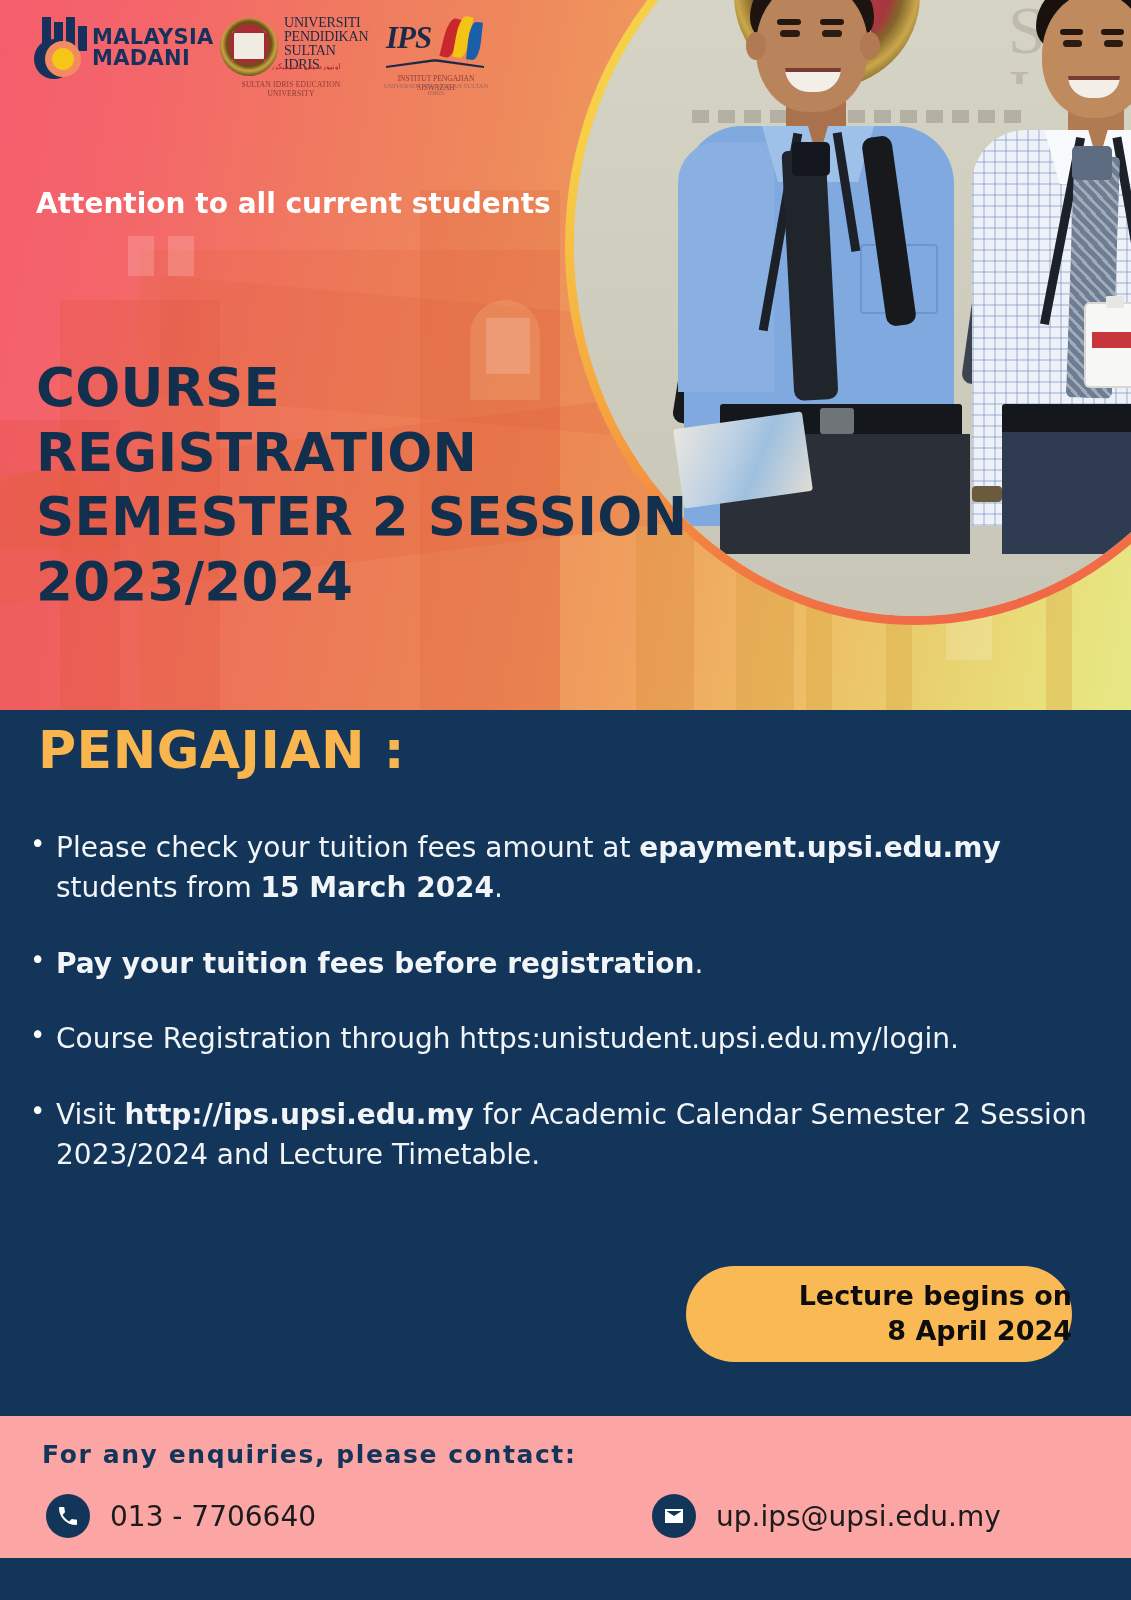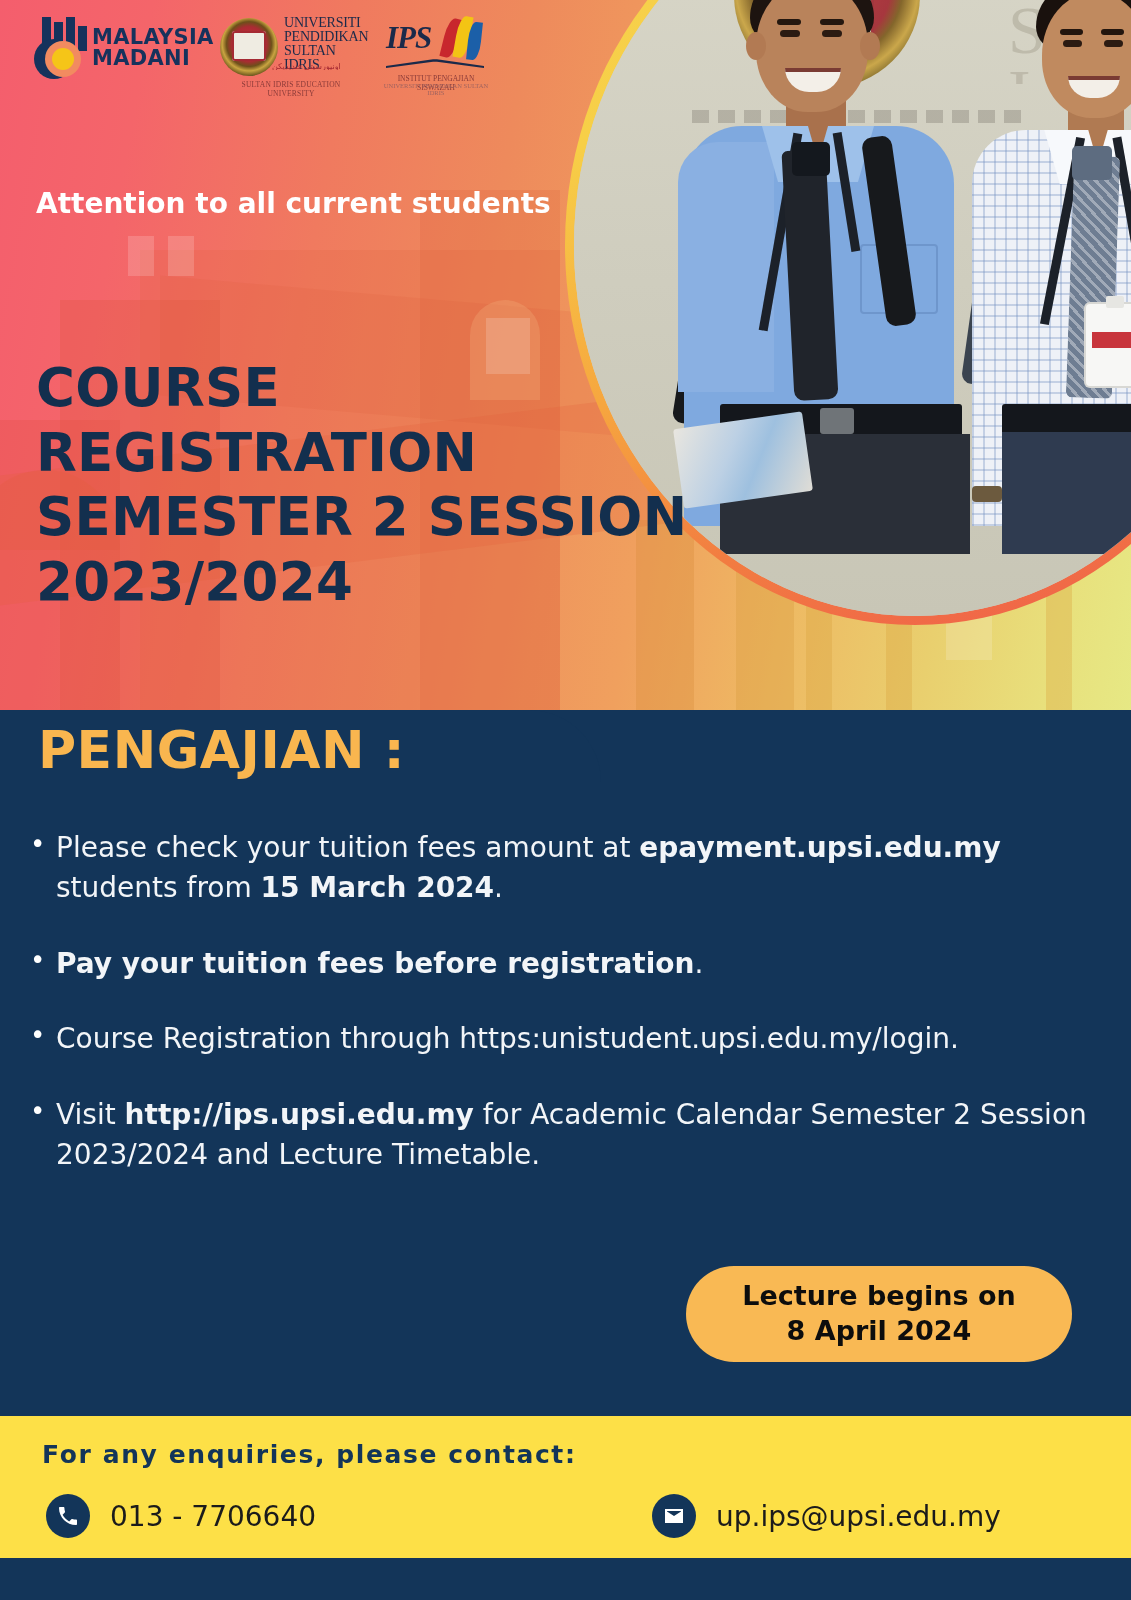--- a/index.html
+++ b/index.html
@@ -183,30 +183,30 @@
   }
   .bullet .dot{
     flex:0 0 auto;width:26px;font-size:26px;line-height:1.3;color:#ffffff;
   }
   .bullet .txt{flex:1 1 auto;}
   .bullet b{font-weight:700;}
 
   .pill{
     position:absolute;left:686px;top:1266px;width:386px;height:96px;
     background:#f9b954;border-radius:48px;
-    display:flex;flex-direction:column;align-items:center;justify-content:center;
+    display:flex;flex-direction:column;align-items:flex-end;justify-content:center;
     color:#0d0d0d;font-weight:800;font-size:27px;line-height:1.28;
     font-family:"DejaVu Sans", sans-serif;
     text-align:center;
   }
 
   
   .footer{
     position:absolute;left:0;top:1416px;width:1131px;height:142px;
-    background:#fde047;
+    background:#fca5a5;
   }
   .footer-title{
     position:absolute;left:42px;top:24px;
     color:#133559;font-size:25px;font-weight:800;letter-spacing:1.6px;
     font-family:"DejaVu Sans", sans-serif;
   }
   .contact{
     position:absolute;display:flex;align-items:center;gap:20px;
   }
   .c-phone{left:46px;top:78px;}

